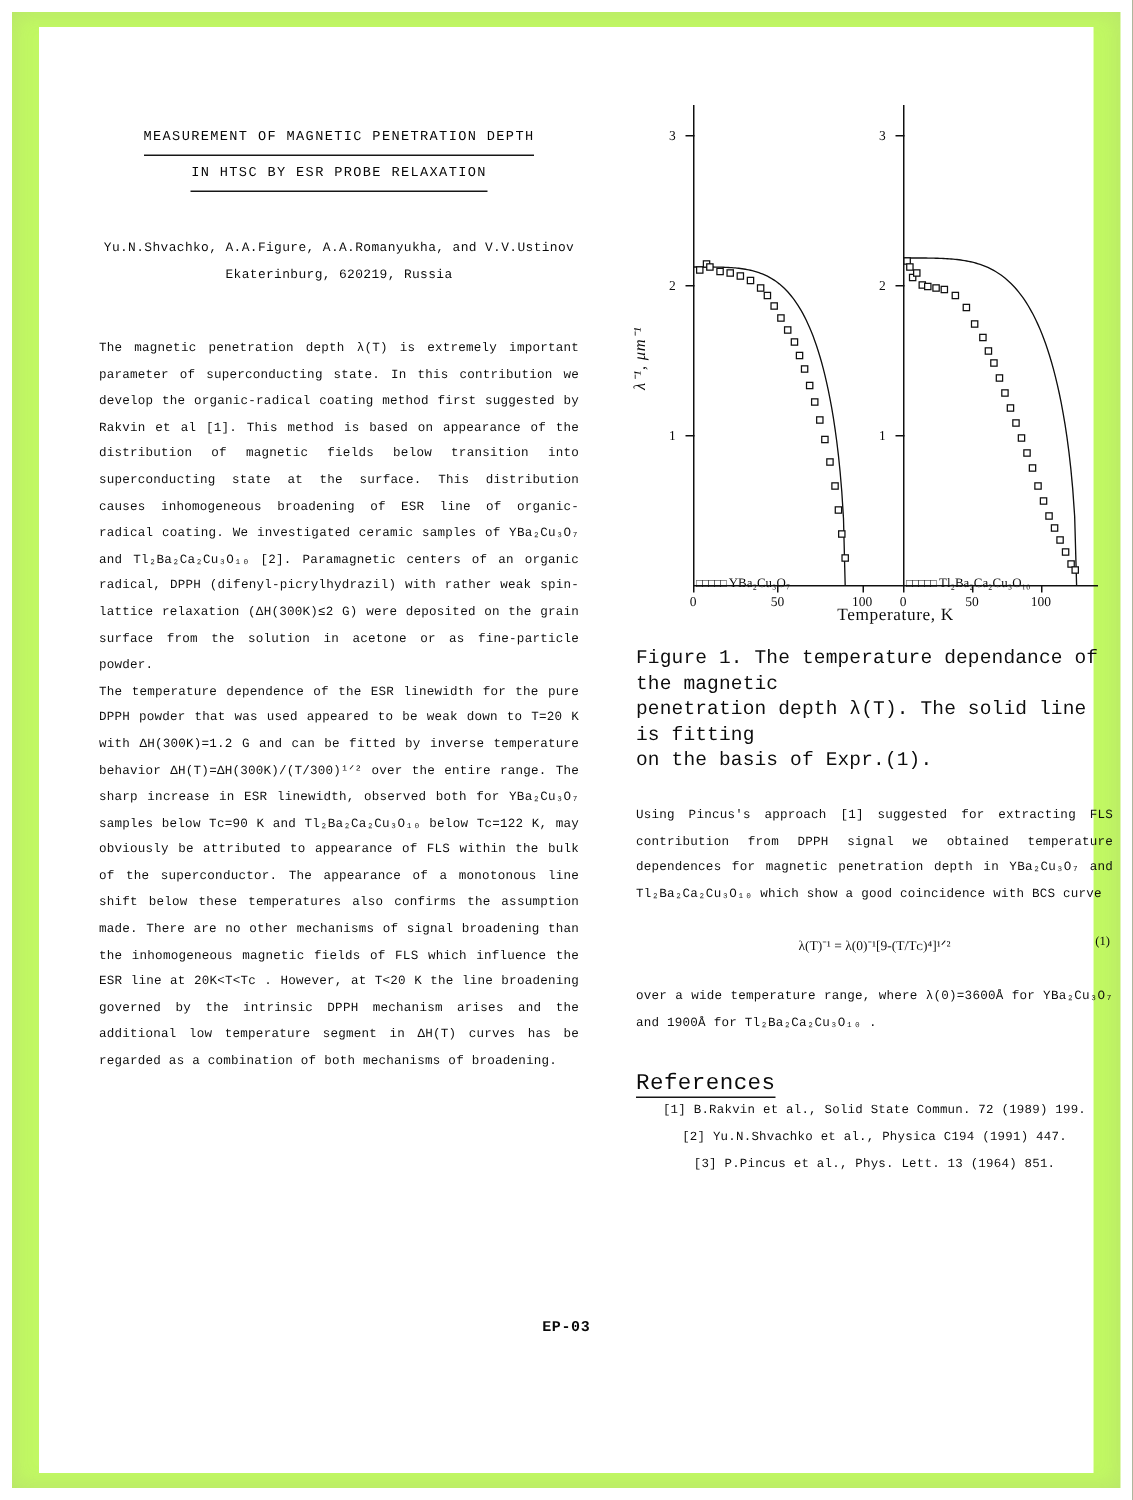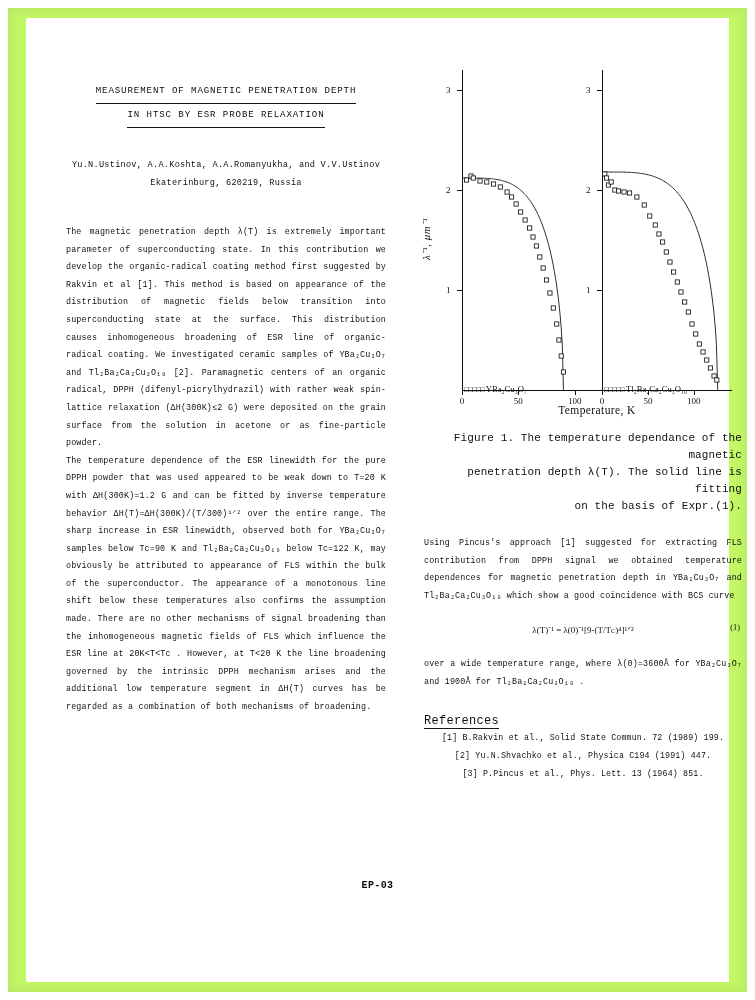--- a/index.html
+++ b/index.html
@@ -181,23 +181,23 @@
     width: 270px;
     text-align: center;
     font-size: 11.5px;
     font-family: "Liberation Serif", serif;
     color: #111;
     letter-spacing: 0.4px;
   }
 
   .caption {
     margin-top: 6px;
-    font-size: 11px;
+    font-size: 13px;
     line-height: 17px;
-    text-align: right;
+    text-align: left;
     color: #121212;
     letter-spacing: 0.1px;
   }
 
   .rtext {
     margin-top: 20px;
     font-size: 8.4px;
     line-height: 17.6px;
     color: #121212;
     text-align: justify;
@@ -213,21 +213,21 @@
     color: #111;
   }
   .eqnum {
     position: absolute;
     right: 2px;
     top: 0;
     font-size: 8.4px;
   }
   .refs-head {
     margin-top: 22px;
-    font-size: 12px;
+    font-size: 15px;
     color: #111;
     display: inline-block;
     border-bottom: 1px solid #1a1a1a;
     letter-spacing: 0.3px;
   }
   .ref-item {
     font-size: 8.3px;
     line-height: 18px;
     color: #121212;
     letter-spacing: 0.15px;
@@ -255,21 +255,21 @@
   <div class="sheet">
 
     <div class="col-left">
 
       <div class="title-block">
         <div><span class="tline">MEASUREMENT OF MAGNETIC PENETRATION DEPTH</span></div>
         <div><span class="tline">IN HTSC BY ESR PROBE RELAXATION</span></div>
       </div>
 
       <div class="authors">
-        <div>Yu.N.Ustinov, A.A.Koshta, A.A.Romanyukha, and V.V.Ustinov</div>
+        <div>Yu.N.Shvachko, A.A.Figure, A.A.Romanyukha, and V.V.Ustinov</div>
         <div>Ekaterinburg, 620219, Russia</div>
       </div>
 
       <div class="body-text">
         <p>The magnetic penetration depth λ(T) is extremely important parameter of superconducting state. In this contribution we develop the organic-radical coating method first suggested by Rakvin et al [1]. This method is based on appearance of the distribution of magnetic fields below transition into superconducting state at the surface. This distribution causes inhomogeneous broadening of ESR line of organic-radical coating. We investigated ceramic samples of YBa₂Cu₃O₇ and Tl₂Ba₂Ca₂Cu₃O₁₀ [2]. Paramagnetic centers of an organic radical, DPPH (difenyl-picrylhydrazil) with rather weak spin-lattice relaxation (ΔH(300K)≤2 G) were deposited on the grain surface from the solution in acetone or as fine-particle powder.</p>
         <p>The temperature dependence of the ESR linewidth for the pure DPPH powder that was used appeared to be weak down to T=20 K with ΔH(300K)=1.2 G and can be fitted by inverse temperature behavior ΔH(T)=ΔH(300K)/(T/300)¹ᐟ² over the entire range. The sharp increase in ESR linewidth, observed both for YBa₂Cu₃O₇ samples below Tᴄ=90 K and Tl₂Ba₂Ca₂Cu₃O₁₀ below Tᴄ=122 K, may obviously be attributed to appearance of FLS within the bulk of the superconductor. The appearance of a monotonous line shift below these temperatures also confirms the assumption made. There are no other mechanisms of signal broadening than the inhomogeneous magnetic fields of FLS which influence the ESR line at 20K&lt;T&lt;Tᴄ . However, at T&lt;20 K the line broadening governed by the intrinsic DPPH mechanism arises and the additional low temperature segment in ΔH(T) curves has be regarded as a combination of both mechanisms of broadening.</p>
       </div>
     </div>
 
     <div class="col-right">

